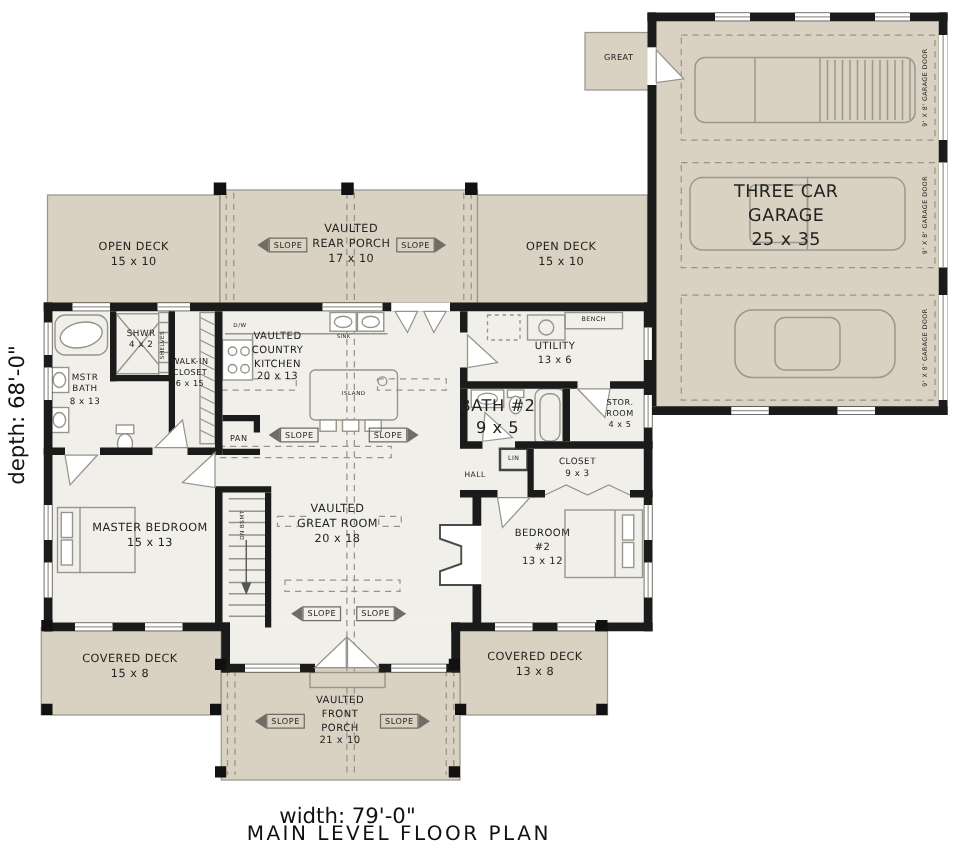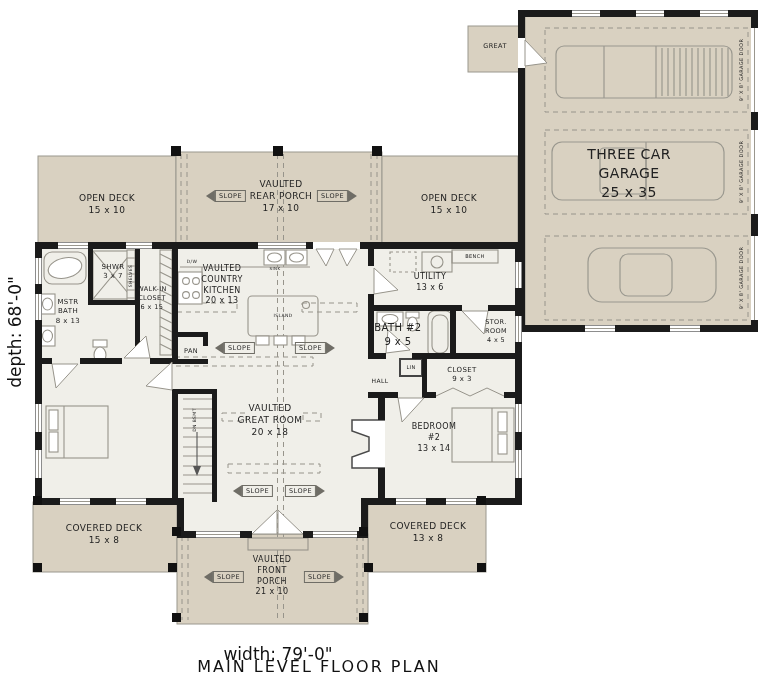--- a/index.html
+++ b/index.html
@@ -314,52 +314,54 @@
 13 x 8</div>
 <div class="lbl" style="left:272px;top:577px;font-size:8px">VAULTED
 FRONT
 PORCH
 21 x 10</div>
 
 <div class="lbl" style="left:68px;top:312px;font-size:7px">MSTR
 BATH
 8 x 13</div>
 <div class="lbl" style="left:113px;top:272px;font-size:7px">SHWR
-3 x 7</div>
+4 x 2</div>
 <div class="lbl vert" style="left:131px;top:276px;font-size:4.5px">SHELVES</div>
 <div class="lbl" style="left:152px;top:298px;font-size:6.5px">WALK-IN
 CLOSET
 6 x 15</div>
 <div class="lbl" style="left:222px;top:286px;font-size:8px">VAULTED
 COUNTRY
 KITCHEN
 20 x 13</div>
 <div class="lbl" style="left:191px;top:351px;font-size:6.5px">PAN</div>
 <div class="lbl" style="left:283px;top:316px;font-size:4.5px">ISLAND</div>
 <div class="lbl" style="left:192px;top:262px;font-size:4.5px">D/W</div>
 <div class="lbl" style="left:275px;top:269px;font-size:4px">SINK</div>
-<div class="lbl" style="left:430px;top:283px;font-size:8px">UTILITY
+<div class="lbl" style="left:444px;top:283px;font-size:8px">UTILITY
 13 x 6</div>
 <div class="lbl" style="left:475px;top:256px;font-size:5px">BENCH</div>
-<div class="lbl" style="left:398px;top:334px;font-size:10px">BATH #2
+<div class="lbl" style="left:398px;top:334px;font-size:13px">BATH #2
 9 x 5</div>
 <div class="lbl" style="left:496px;top:331px;font-size:6.5px">STOR.
 ROOM
 4 x 5</div>
 <div class="lbl" style="left:411px;top:367px;font-size:5px">LIN</div>
 <div class="lbl" style="left:462px;top:375px;font-size:7px">CLOSET
 9 x 3</div>
 <div class="lbl" style="left:380px;top:381px;font-size:6px">HALL</div>
+<div class="lbl" style="left:120px;top:429px;font-size:9px">MASTER BEDROOM
+15 x 13</div>
 <div class="lbl vert" style="left:195px;top:420px;font-size:4.5px">DN BSMT</div>
 <div class="lbl" style="left:270px;top:420px;font-size:9px">VAULTED
 GREAT ROOM
 20 x 18</div>
 <div class="lbl" style="left:434px;top:438px;font-size:8px">BEDROOM
 #2
-13 x 14</div>
+13 x 12</div>
 
 <div class="slope" style="left:226px;top:196px">
       <i class="tri tri-l"></i>
       <b class="sb">SLOPE</b>
     </div>
 <div class="slope" style="left:337px;top:196px">
       <b class="sb">SLOPE</b>
       <i class="tri tri-r"></i>
     </div>
 <div class="slope" style="left:235px;top:348px">

